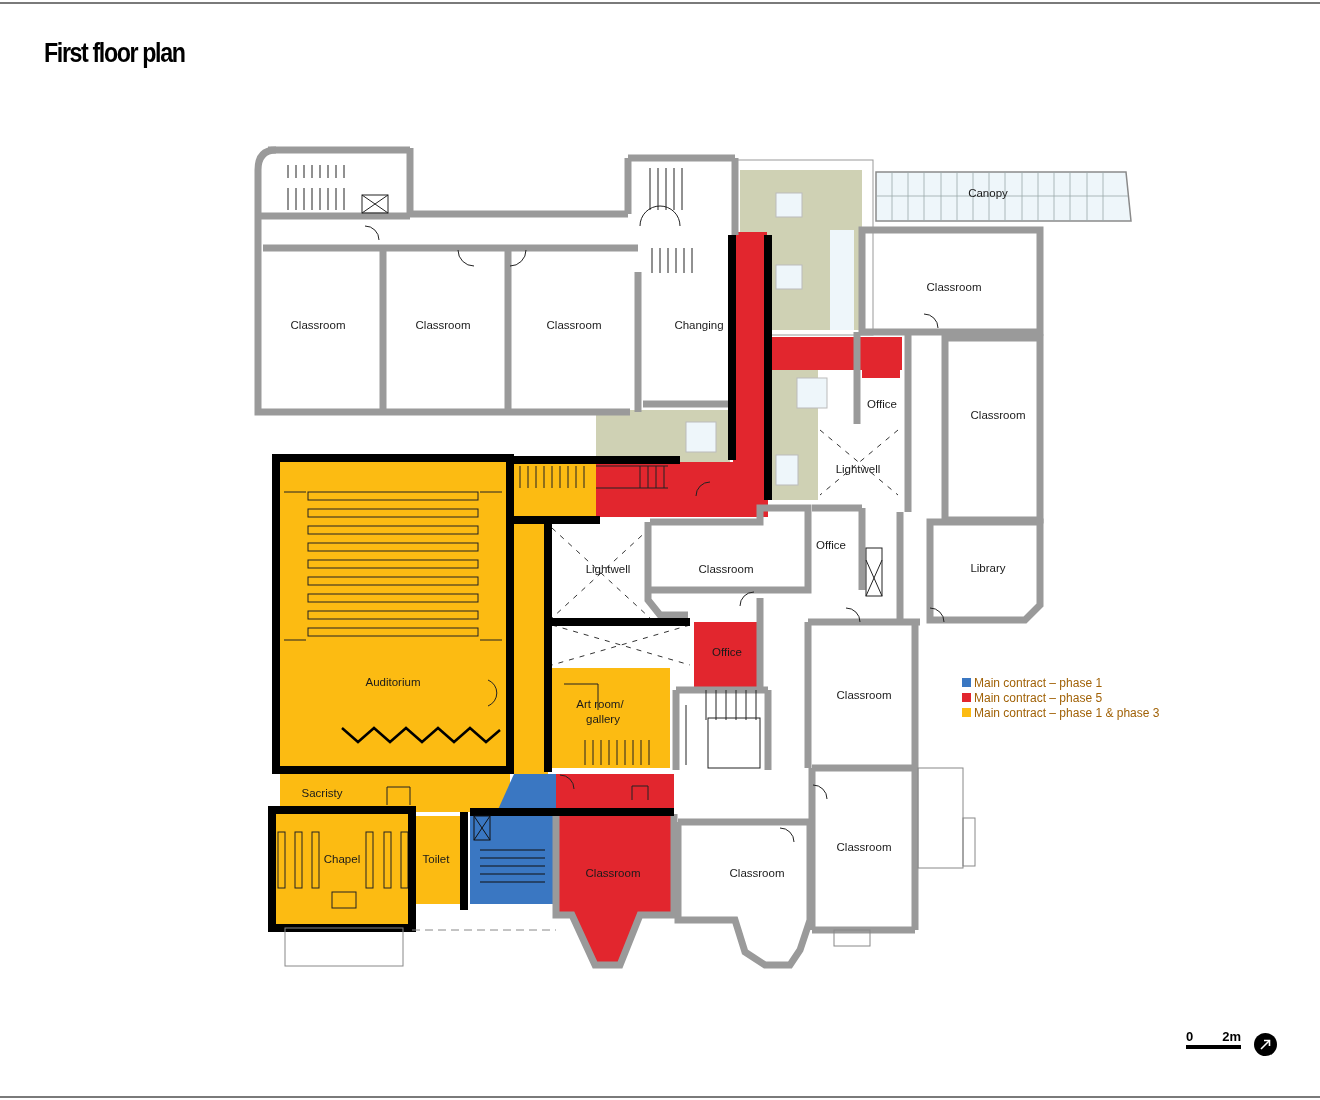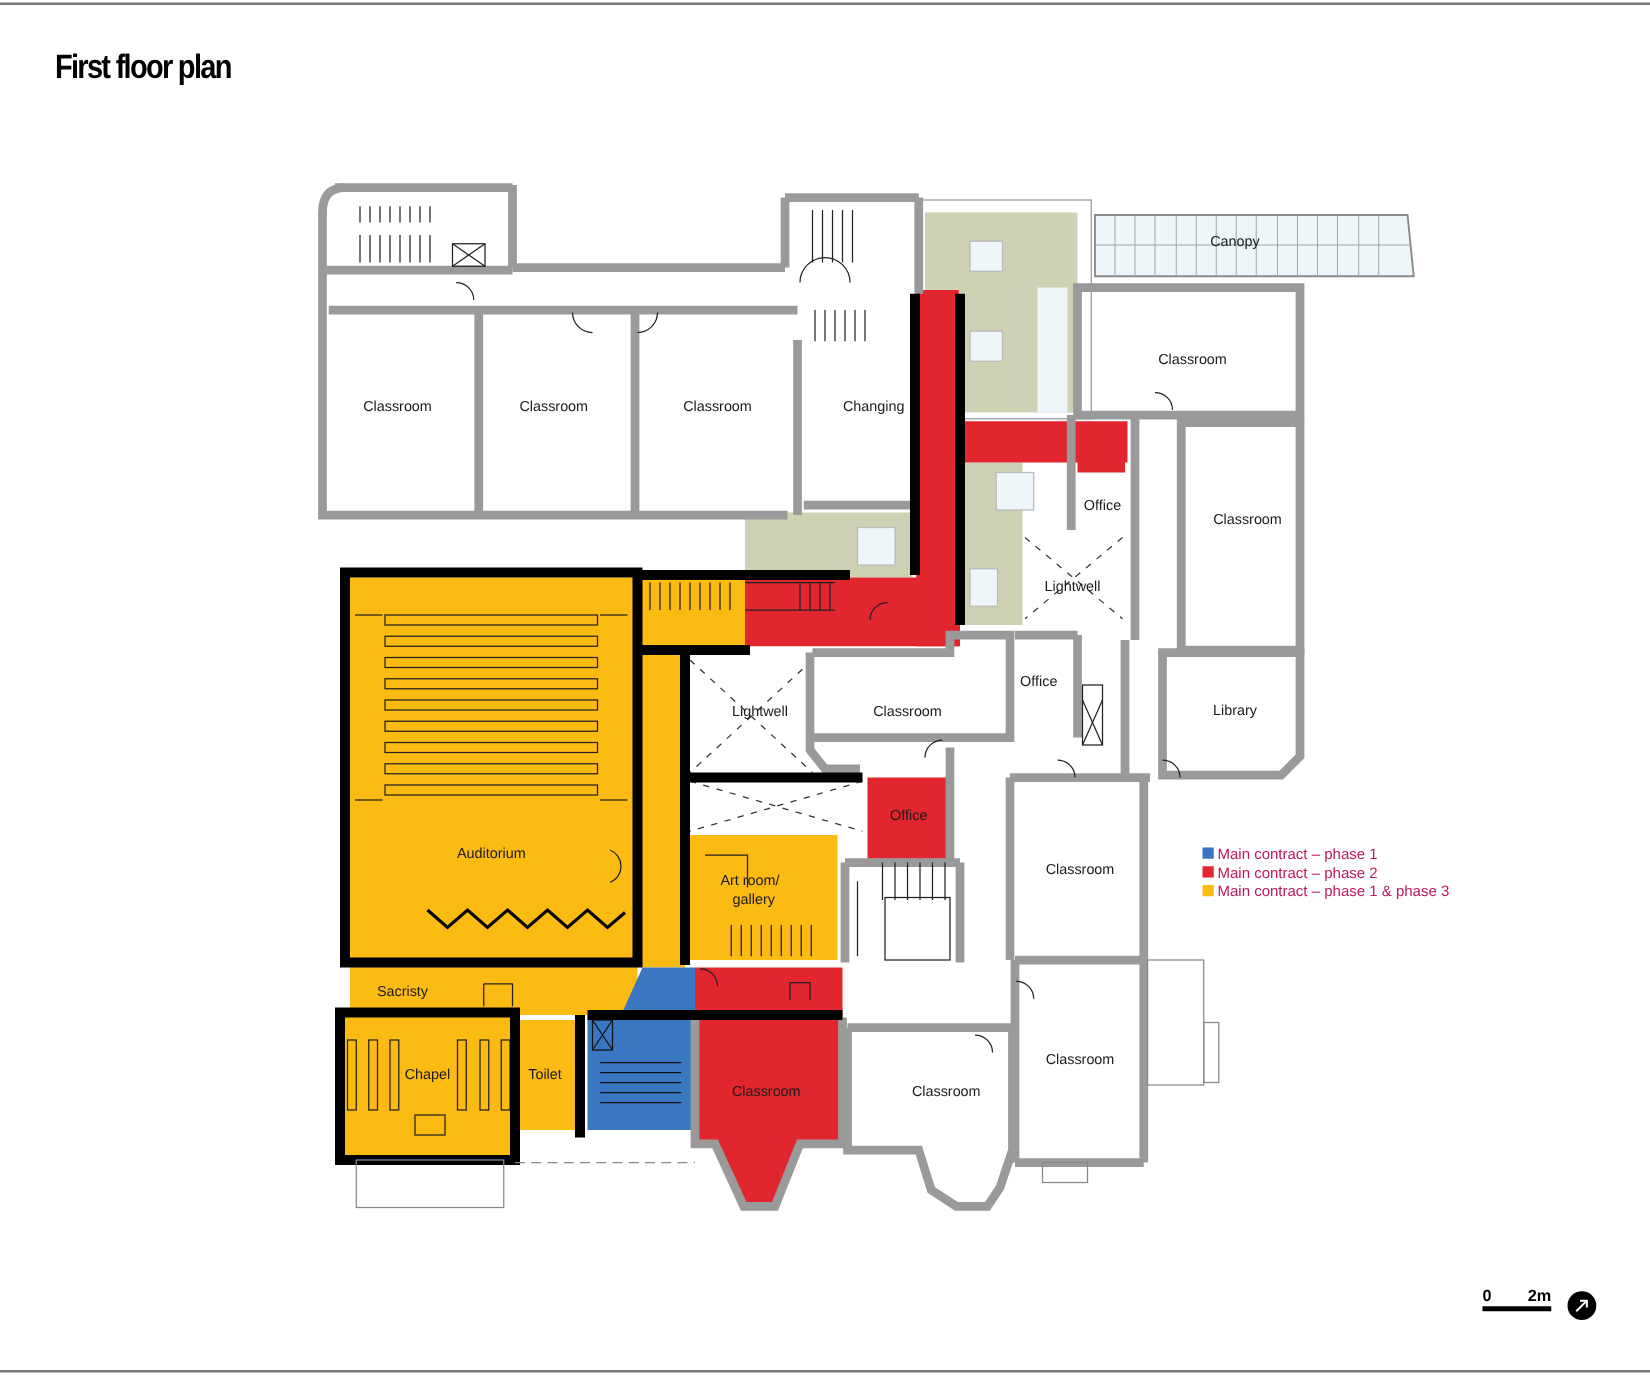--- a/index.html
+++ b/index.html
@@ -1,21 +1,21 @@
 <!DOCTYPE html>
 <html><head>
 <meta charset="utf-8">
 <style>
   html,body{margin:0;padding:0;background:#fff;}
   body{width:1320px;height:1100px;position:relative;overflow:hidden;font-family:"Liberation Sans",sans-serif;}
   .rule-top{position:absolute;left:0;top:2px;width:1320px;height:2px;background:#7a7a7a;}
   .rule-bottom{position:absolute;left:0;top:1096px;width:1320px;height:2px;background:#7a7a7a;}
   .title{position:absolute;left:44px;top:38px;font-size:27px;font-weight:bold;letter-spacing:-1.6px;color:#000;transform:scaleX(0.86);transform-origin:left top;}
   #plan{position:absolute;left:0;top:0;}
-  .legend{position:absolute;left:962px;top:675px;font-size:12px;color:#be185d;}
+  .legend{position:absolute;left:962px;top:675px;font-size:12px;color:#a16207;}
   .legend-item{display:flex;align-items:center;height:15px;}
   .legend-swatch{width:9px;height:9px;margin-right:3px;}
   .scale{position:absolute;left:1186px;top:1030px;width:55px;}
   .scale-labels{display:flex;justify-content:space-between;font-size:13px;font-weight:bold;line-height:14px;}
   .scale-bar{height:4px;background:#000;margin-top:1px;}
   .north{position:absolute;left:1254px;top:1033px;width:23px;height:23px;border-radius:50%;background:#000;}
   .north svg{position:absolute;left:0;top:0;}
   .room-label{font-size:11.5px;fill:#1a1a1a;font-family:"Liberation Sans",sans-serif;}
 </style>
 </head>
@@ -317,21 +317,21 @@
     </g>
 </svg>
 
 <div class="legend">
   <div class="legend-item">
     <span class="legend-swatch" style="background:#3a77c2"></span>
     <span>Main contract – phase 1</span>
   </div>
   <div class="legend-item">
     <span class="legend-swatch" style="background:#e2262e"></span>
-    <span>Main contract – phase 2</span>
+    <span>Main contract – phase 5</span>
   </div>
   <div class="legend-item">
     <span class="legend-swatch" style="background:#fcbb12"></span>
     <span>Main contract – phase 1 &amp; phase 3</span>
   </div>
 </div>
 
 <div class="scale">
   <div class="scale-labels">
     <span>0</span>

